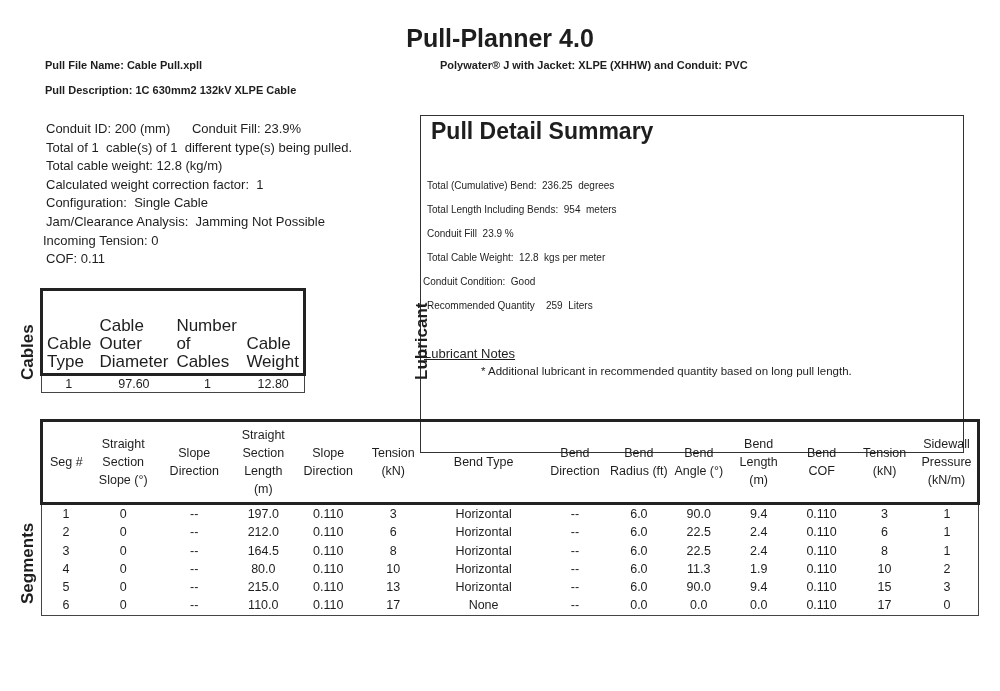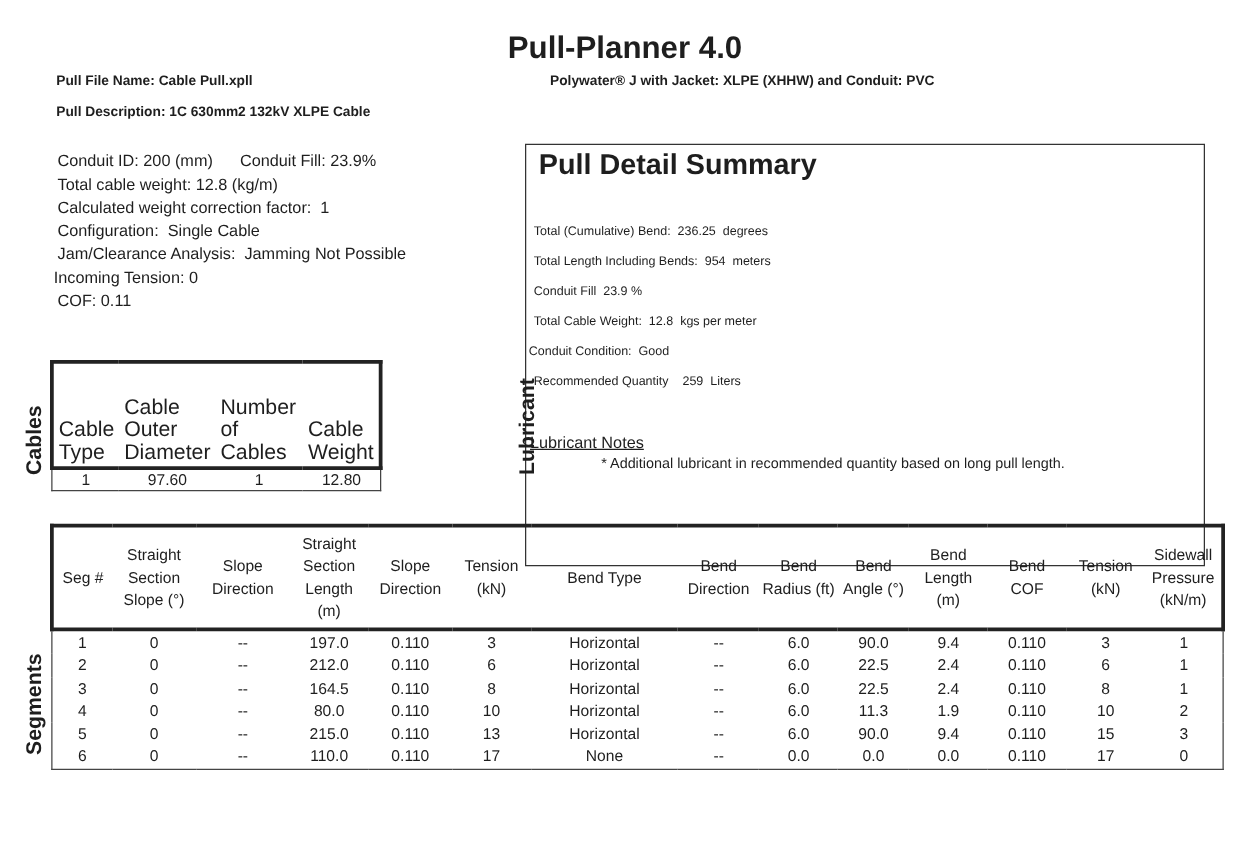--- a/index.html
+++ b/index.html
@@ -33,20 +33,21 @@
 <body>
 
 <div class="abs title">Pull-Planner 4.0</div>
 
 <div class="abs hdr" style="left:45px;top:59px;">Pull File Name: Cable Pull.xpll</div>
 <div class="abs hdr" style="left:45px;top:84px;">Pull Description: 1C 630mm2 132kV XLPE Cable</div>
 <div class="abs hdr" style="left:440px;top:59px;">Polywater® J with Jacket: XLPE (XHHW) and Conduit: PVC</div>
 
 <div class="abs info">
   <div>Conduit ID: 200 (mm)      Conduit Fill: 23.9%</div>
+  <div>Total of 1  cable(s) of 1  different type(s) being pulled.</div>
   <div>Total cable weight: 12.8 (kg/m)</div>
   <div>Calculated weight correction factor:  1</div>
   <div>Configuration:  Single Cable</div>
   <div>Jam/Clearance Analysis:  Jamming Not Possible</div>
   <div style="margin-left:-3px">Incoming Tension: 0</div>
   <div>COF: 0.11</div>
 </div>
 
 <div class="abs summary">
   <h2>Pull Detail Summary</h2>

